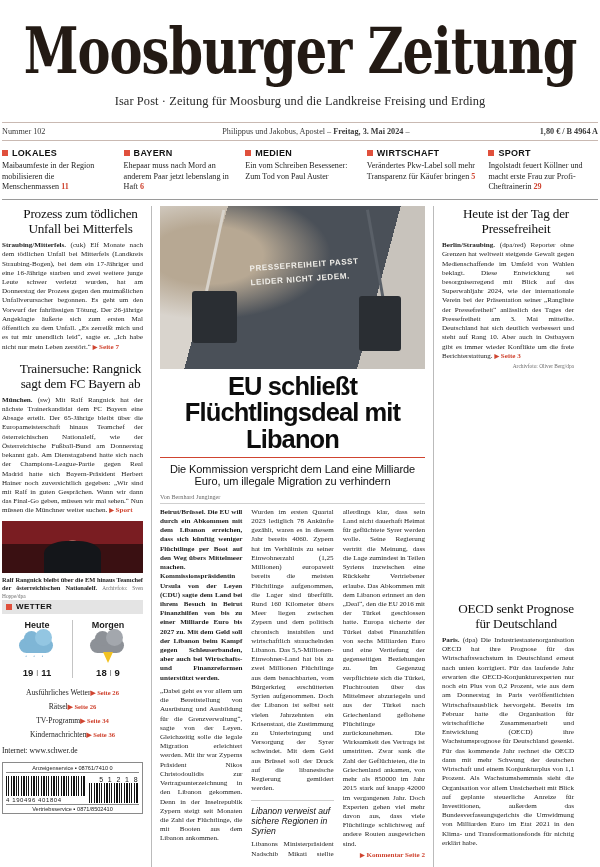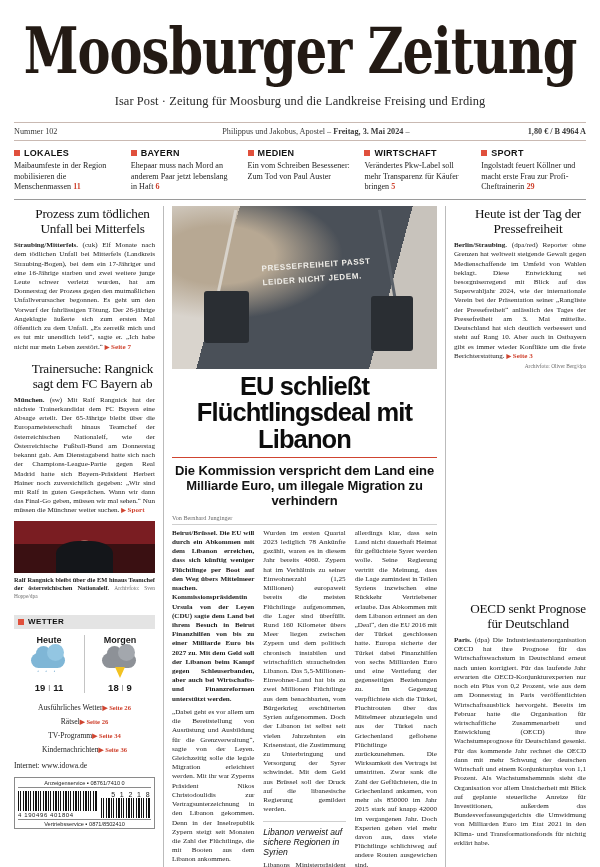--- a/index.html
+++ b/index.html
@@ -4,21 +4,21 @@
 <style>
   * { box-sizing: border-box; }
   html, body { margin:0; padding:0; }
   body {
     width: 600px; height: 867px;
     background: #ffffff;
     font-family: "Liberation Serif", serif;
     color: #1a1a1a;
     overflow: hidden;
   }
-  .page { width:600px; height:867px; padding: 0 14px; position:relative; }
+  .page { width:600px; height:867px; padding: 0 2px; position:relative; }
 
   
   .masthead { text-align:center; padding-top: 18px; }
   .masthead-title {
     font-family: "DejaVu Serif", serif;
     font-weight: 700;
     font-size: 55px;
     line-height: 1.0;
     letter-spacing: -1px;
     color: #231a14;
@@ -116,38 +116,38 @@
 
   
   .main-hd {
     font-family:"Liberation Sans", sans-serif;
     font-weight:700; font-size:25.5px; line-height:1.03;
     text-align:center; letter-spacing:-.9px; margin:4px 0 0 0; color:#0d0d0d;
   }
   .hd-rule { border-bottom: 1.6px solid #cf4430; margin: 5px 0 5px 0; }
   .main-sub {
     font-family:"Liberation Sans", sans-serif;
-    font-weight:700; font-size:13px; text-align:center; color:#111;
+    font-weight:400; font-size:11px; text-align:center; color:#111;
     margin-bottom: 6px; letter-spacing:-.1px;
   }
   .byline { font-size:6.2px; color:#6d6d6d; border-bottom:1px solid #cfcfcf; padding-bottom:3px; margin-bottom:4px;}
   .cols3 { column-count:3; column-gap:9px; }
   .lead { font-weight:700; }
   h3.sub-hd {
     font-family:"Liberation Sans", sans-serif;
     font-style:italic; font-weight:400; font-size:8.6px; line-height:1.2;
     text-align:left; margin: 6px 0 4px 0; color:#111;
     border-top:1px solid #cfcfcf; padding-top:5px;
   }
   .kommentar { text-align:right; margin-top:2px; }
 
   
   .wetter-head {
     display:flex; align-items:center; gap:4px;
-    background:#e4e4e4; padding:2.5px 4px; margin-top:15px;
+    background:#e4e4e4; padding:2.5px 4px; margin-top:0;
   }
   .wetter-head .label {
     font-family:"Liberation Sans", sans-serif; font-weight:700;
     font-size:8px; letter-spacing:.4px; color:#111;
   }
   .wetter-body { display:flex; padding:6px 0 4px 0; }
   .wcell { flex:1; text-align:center; }
   .wcell.first { border-right:1px solid #c4c4c4; }
   .wday { font-family:"Liberation Sans", sans-serif; font-weight:700; font-size:9px; margin-bottom:4px;}
   .wicon { height:30px; position:relative; margin:0 auto 3px auto; width:44px; }
@@ -340,21 +340,21 @@
           <span class="pg">▶ <span>Seite 26</span></span>
         </div>
         <div class="idx-row">
           <span class="nm">TV-Programm</span>
           <span class="pg">▶ <span>Seite 34</span></span>
         </div>
         <div class="idx-row">
           <span class="nm">Kindernachrichten</span>
           <span class="pg">▶ <span>Seite 36</span></span>
         </div>
-        <div class="idx-net">Internet: www.idowa.de</div>
+        <div class="idx-net">Internet: www.schwer.de</div>
       </div>
 
       <div class="bc-wrap">
         <div class="bc-line">Anzeigenservice  ▪  08761/7410 0</div>
         <div class="bc-mid">
           <div class="bc-left">
             <div class="bars"></div>
             <div class="bc-num">4  190496  401804</div>
           </div>
           <div class="bc-right">

